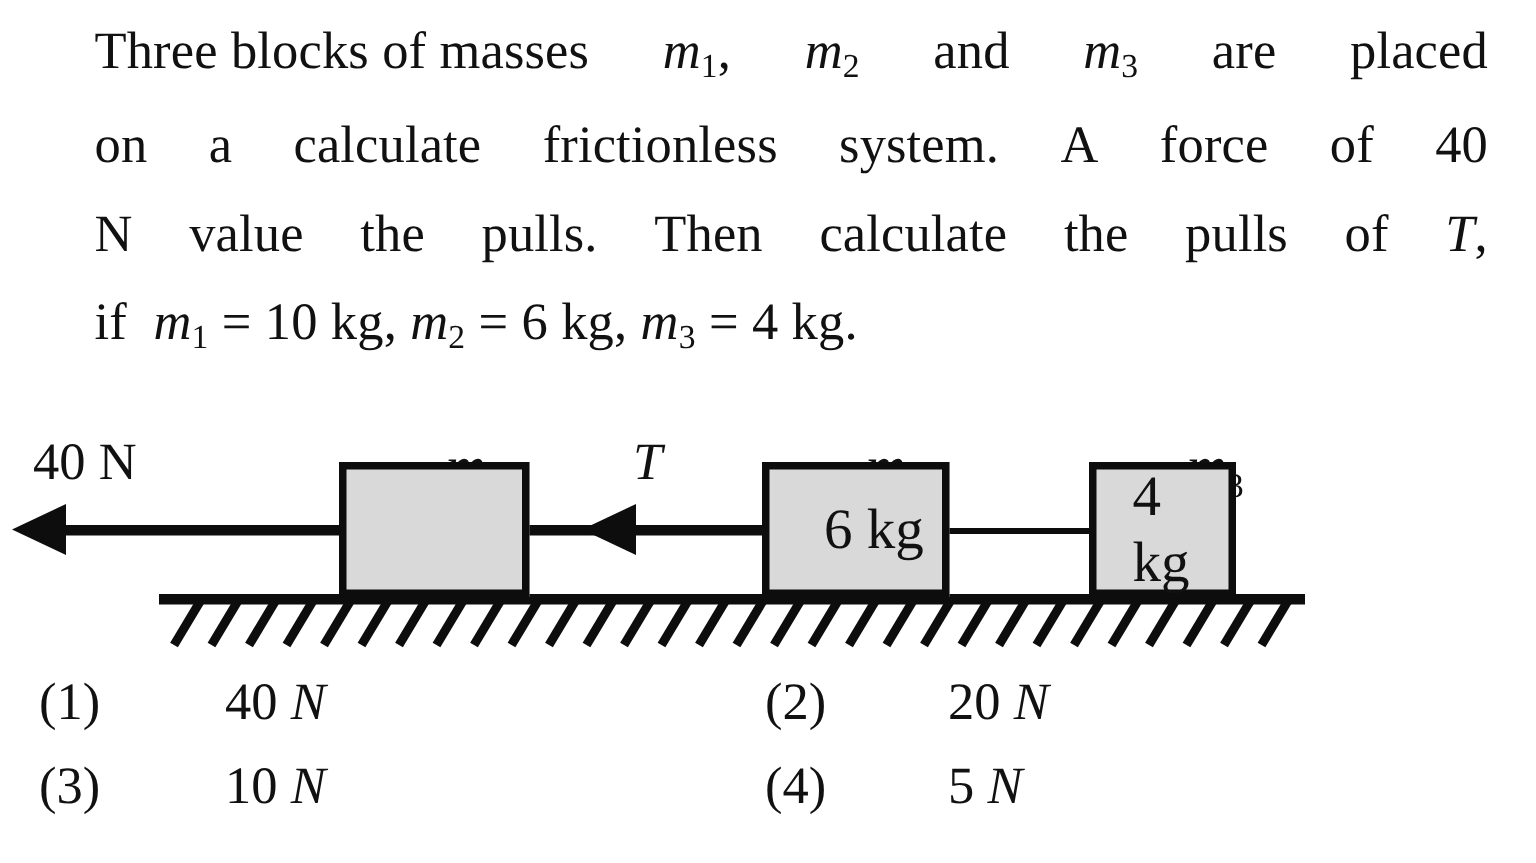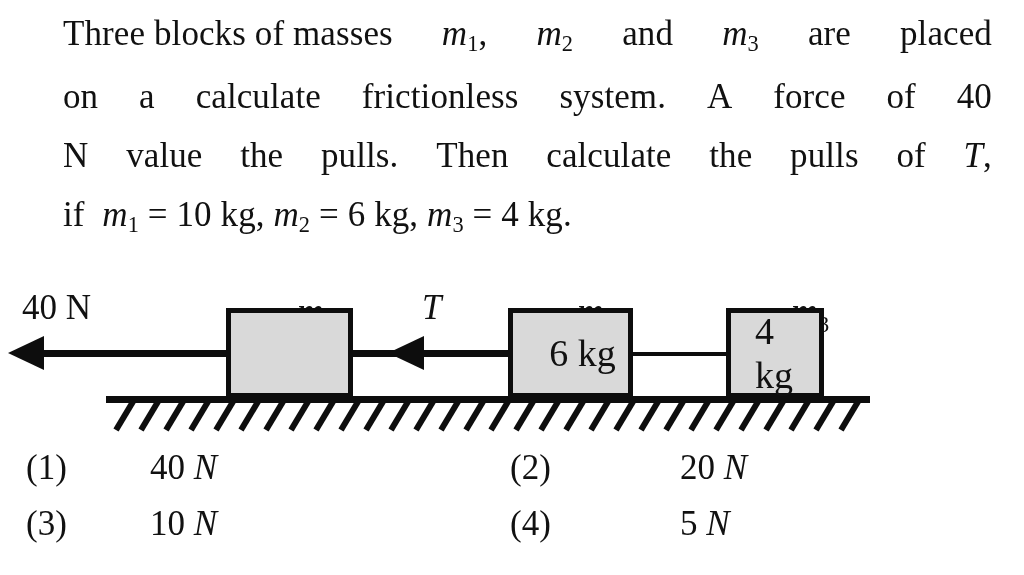--- a/index.html
+++ b/index.html
@@ -130,21 +130,21 @@
     position: absolute;
     font-size: 35px;
     line-height: 56px;
     white-space: pre;
   }
   .opt-num { }
   .opt-val { }
   .col-left .opt-num  { left: 26px; }
   .col-left .opt-val  { left: 150px; }
   .col-right .opt-num { left: 510px; }
-  .col-right .opt-val { left: 632px; margin-left: 48px; }
+  .col-right .opt-val { left: 632px; }
 </style>
 </head>
 <body>
 
 <div id="question-text">
   <div class="q-line justify">
     <span class="word">Three blocks of masses</span>
     <span class="word"><span class="mvar">m</span><span class="sub">1</span>,</span>
     <span class="word"><span class="mvar">m</span><span class="sub">2</span></span>
     <span class="word">and</span>

